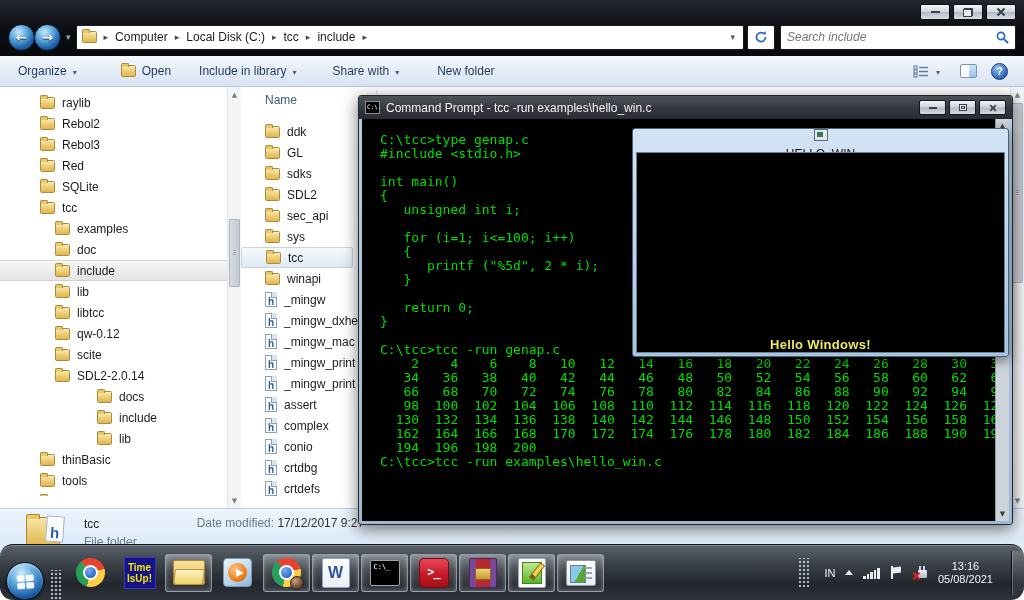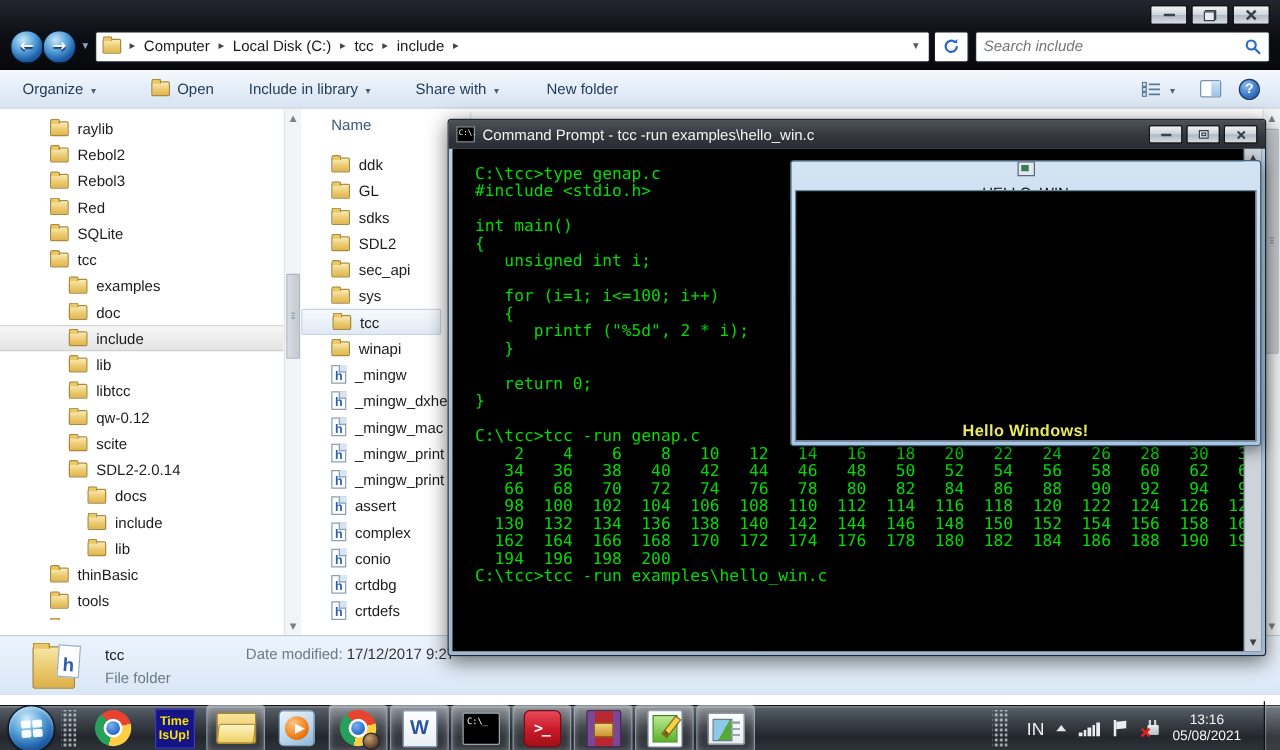--- a/index.html
+++ b/index.html
@@ -60,21 +60,21 @@
   .mini-folder::before { content:""; position:absolute; top:-3px; left:-1px; width:6px; height:3px;
     background:#e9c868; border:1px solid #ab8a3c; border-bottom:none; border-radius:2px 2px 0 0; }
   .icon-hfile { width:12px; height:15px; background:#fff; border:1px solid #8aa0b8; position:relative; flex:0 0 auto; }
   .icon-hfile::before { content:""; position:absolute; top:-1px; right:-1px; width:5px; height:5px;
     background:#d8e4f0; border-left:1px solid #8aa0b8; border-bottom:1px solid #8aa0b8; }
   .icon-hfile::after { content:"h"; position:absolute; left:2px; bottom:-1px; font:bold 10px "Liberation Sans",sans-serif; color:#2a5ea8; }
 
   .main { position:absolute; top:87px; left:0; right:0; height:421px; background:#fff; overflow:hidden; }
   .tree { position:absolute; left:0; top:5px; width:227px; bottom:12px; overflow:hidden; }
   .tree-row { height:21px; display:flex; align-items:center; gap:7px; font-size:12px; color:#1c1c1c; }
-  .tree-row.lvl1 { padding-left:40px; } .tree-row.lvl2 { padding-left:55px; } .tree-row.lvl3 { padding-left:70px; }
+  .tree-row.lvl1 { padding-left:40px; } .tree-row.lvl2 { padding-left:55px; } .tree-row.lvl3 { padding-left:97px; }
   .tree-row.selected { background:linear-gradient(#f6f6f6,#e4e4e4); border-top:1px solid #d6d6d6; border-bottom:1px solid #d0d0d0; }
   .vscroll { position:absolute; top:0; bottom:0; width:14px; background:#f3f4f6; border-left:1px solid #e0e3e8; }
   .vscroll .arr { height:15px; display:flex; align-items:center; justify-content:center; color:#7a8088; font-size:7px; font-family:"DejaVu Sans",sans-serif; }
   .vscroll .arr.down { position:absolute; bottom:0; left:0; right:0; }
   .vscroll .thumb { position:absolute; left:1px; right:1px; background:linear-gradient(90deg,#d8dce2,#c4cad2); border:1px solid #aeb6c0; border-radius:1px; }
   .thumb::after { content:""; position:absolute; left:3px; right:3px; top:50%; height:5px; margin-top:-3px;
     background:repeating-linear-gradient(#9aa4b0 0 1px, transparent 1px 2px); }
   .tree-scroll { left:227px; }
   .list-scroll { right:0; }
 
@@ -135,24 +135,24 @@
   .hello-buttons { margin-left:auto; display:flex; gap:3px; }
   .hw-btn { width:28px; height:16px; border:1px solid #50606e; border-radius:2px;
     background:linear-gradient(#f6f8fa,#d6dde4 48%,#bcc5ce 52%,#dde3e9); display:flex; align-items:center; justify-content:center; }
   .hw-btn.close { width:33px; border:1px solid #7a1c0e;
     background:linear-gradient(#f0a896,#e0654c 45%,#c83a20 55%,#d8654a); }
   .hello-client { position:absolute; top:23px; left:3px; right:3px; bottom:3px; background:#000;
     border:1px solid #6c8296; display:flex; align-items:flex-end; justify-content:center; }
   .hello-msg { color:#e8e862; font-weight:bold; font-size:13px; letter-spacing:.3px; }
 
   
-  .taskbar { position:absolute; left:0; right:0; bottom:0; height:36px; z-index:50;
+  .taskbar { position:absolute; left:0; right:0; bottom:0; height:56px; z-index:50;
     background:linear-gradient(#5a616a,#3b4148 35%,#23272d 70%,#2e333a);
     border-top:1px solid #14161a; box-shadow:inset 0 1px 0 rgba(255,255,255,.28);
-    display:flex; align-items:center; padding-left:6px; }
+    display:flex; align-items:flex-end; padding-left:6px;border-radius:13px; }
   .start-orb { width:38px; height:38px; border-radius:50%; flex:0 0 auto;
     background:radial-gradient(circle at 40% 28%, #d2eafb 0%, #63abde 35%, #1f62aa 68%, #0c2d5e 100%);
     border:1px solid #0a1828; box-shadow:inset 0 2px 3px rgba(255,255,255,.5), 0 1px 2px rgba(0,0,0,.6);
     display:flex; align-items:center; justify-content:center; }
   .sep-dots { width:12px; height:30px; margin:0 5px; flex:0 0 auto;
     background-image:radial-gradient(rgba(225,232,238,.75) 1px, transparent 1.3px);
     background-size:4px 4px; background-position:1px 2px; }
   .tb-btns { display:flex; align-items:center; height:100%; }
   .tb-btn { width:47px; height:38px; margin:0 1px; border-radius:3px; display:flex; align-items:center; justify-content:center; position:relative; }
   .tb-btn.open { border:1px solid rgba(165,180,195,.75);
@@ -196,21 +196,21 @@
   .icon-npp::before { content:""; position:absolute; inset:3px; background:linear-gradient(#bfe890,#57b52a); border:1px solid #3a8818; }
   .icon-npp::after { content:""; position:absolute; width:4px; height:17px; right:5px; top:3px;
     background:linear-gradient(#f5d048 80%,#7a5a20 80%); border:1px solid #8a6a18; transform:rotate(38deg); }
   .icon-image-viewer { width:30px; height:26px; background:linear-gradient(#fdfdfd,#e9edf1); border:1px solid #8a98a8; border-radius:2px; }
   .icon-image-viewer::before { content:""; position:absolute; left:3px; top:4px; width:14px; height:16px;
     background:linear-gradient(120deg,#8cc9e8 0 55%, #58a838 55%); border:1px solid #66808e; }
   .icon-image-viewer::after { content:""; position:absolute; right:3px; top:6px; width:7px; height:13px;
     background:repeating-linear-gradient(#9aa8b4 0 2px, transparent 2px 5px); }
 
   .tray { margin-left:auto; display:flex; align-items:center; gap:10px; height:100%; }
-  .tray-lang { color:#eef1f4; font-size:14px; }
+  .tray-lang { color:#eef1f4; font-size:11px; }
   .tray-up { width:0; height:0; border-left:4px solid transparent; border-right:4px solid transparent; border-bottom:5px solid #e2e7ec; }
   .tray-signal { display:flex; align-items:flex-end; gap:1px; height:12px; }
   .tray-signal i { display:block; width:2.5px; background:#e9edf1; }
   .tray-flag { position:relative; width:12px; height:14px; }
   .tray-flag::before { content:""; position:absolute; left:1px; top:0; width:2px; height:13px; background:#e9edf1; }
   .tray-flag::after { content:""; position:absolute; left:3px; top:1px; width:8px; height:6px; background:#e9edf1; transform:skewY(-6deg); }
   .tray-plug { position:relative; width:16px; height:16px; }
   .plug-body { position:absolute; right:1px; top:5px; width:9px; height:8px; border-radius:1px;
     background:linear-gradient(#eceff2,#b4bac2); }
   .plug-prongs { position:absolute; right:3px; top:1px; width:6px; height:4px;

